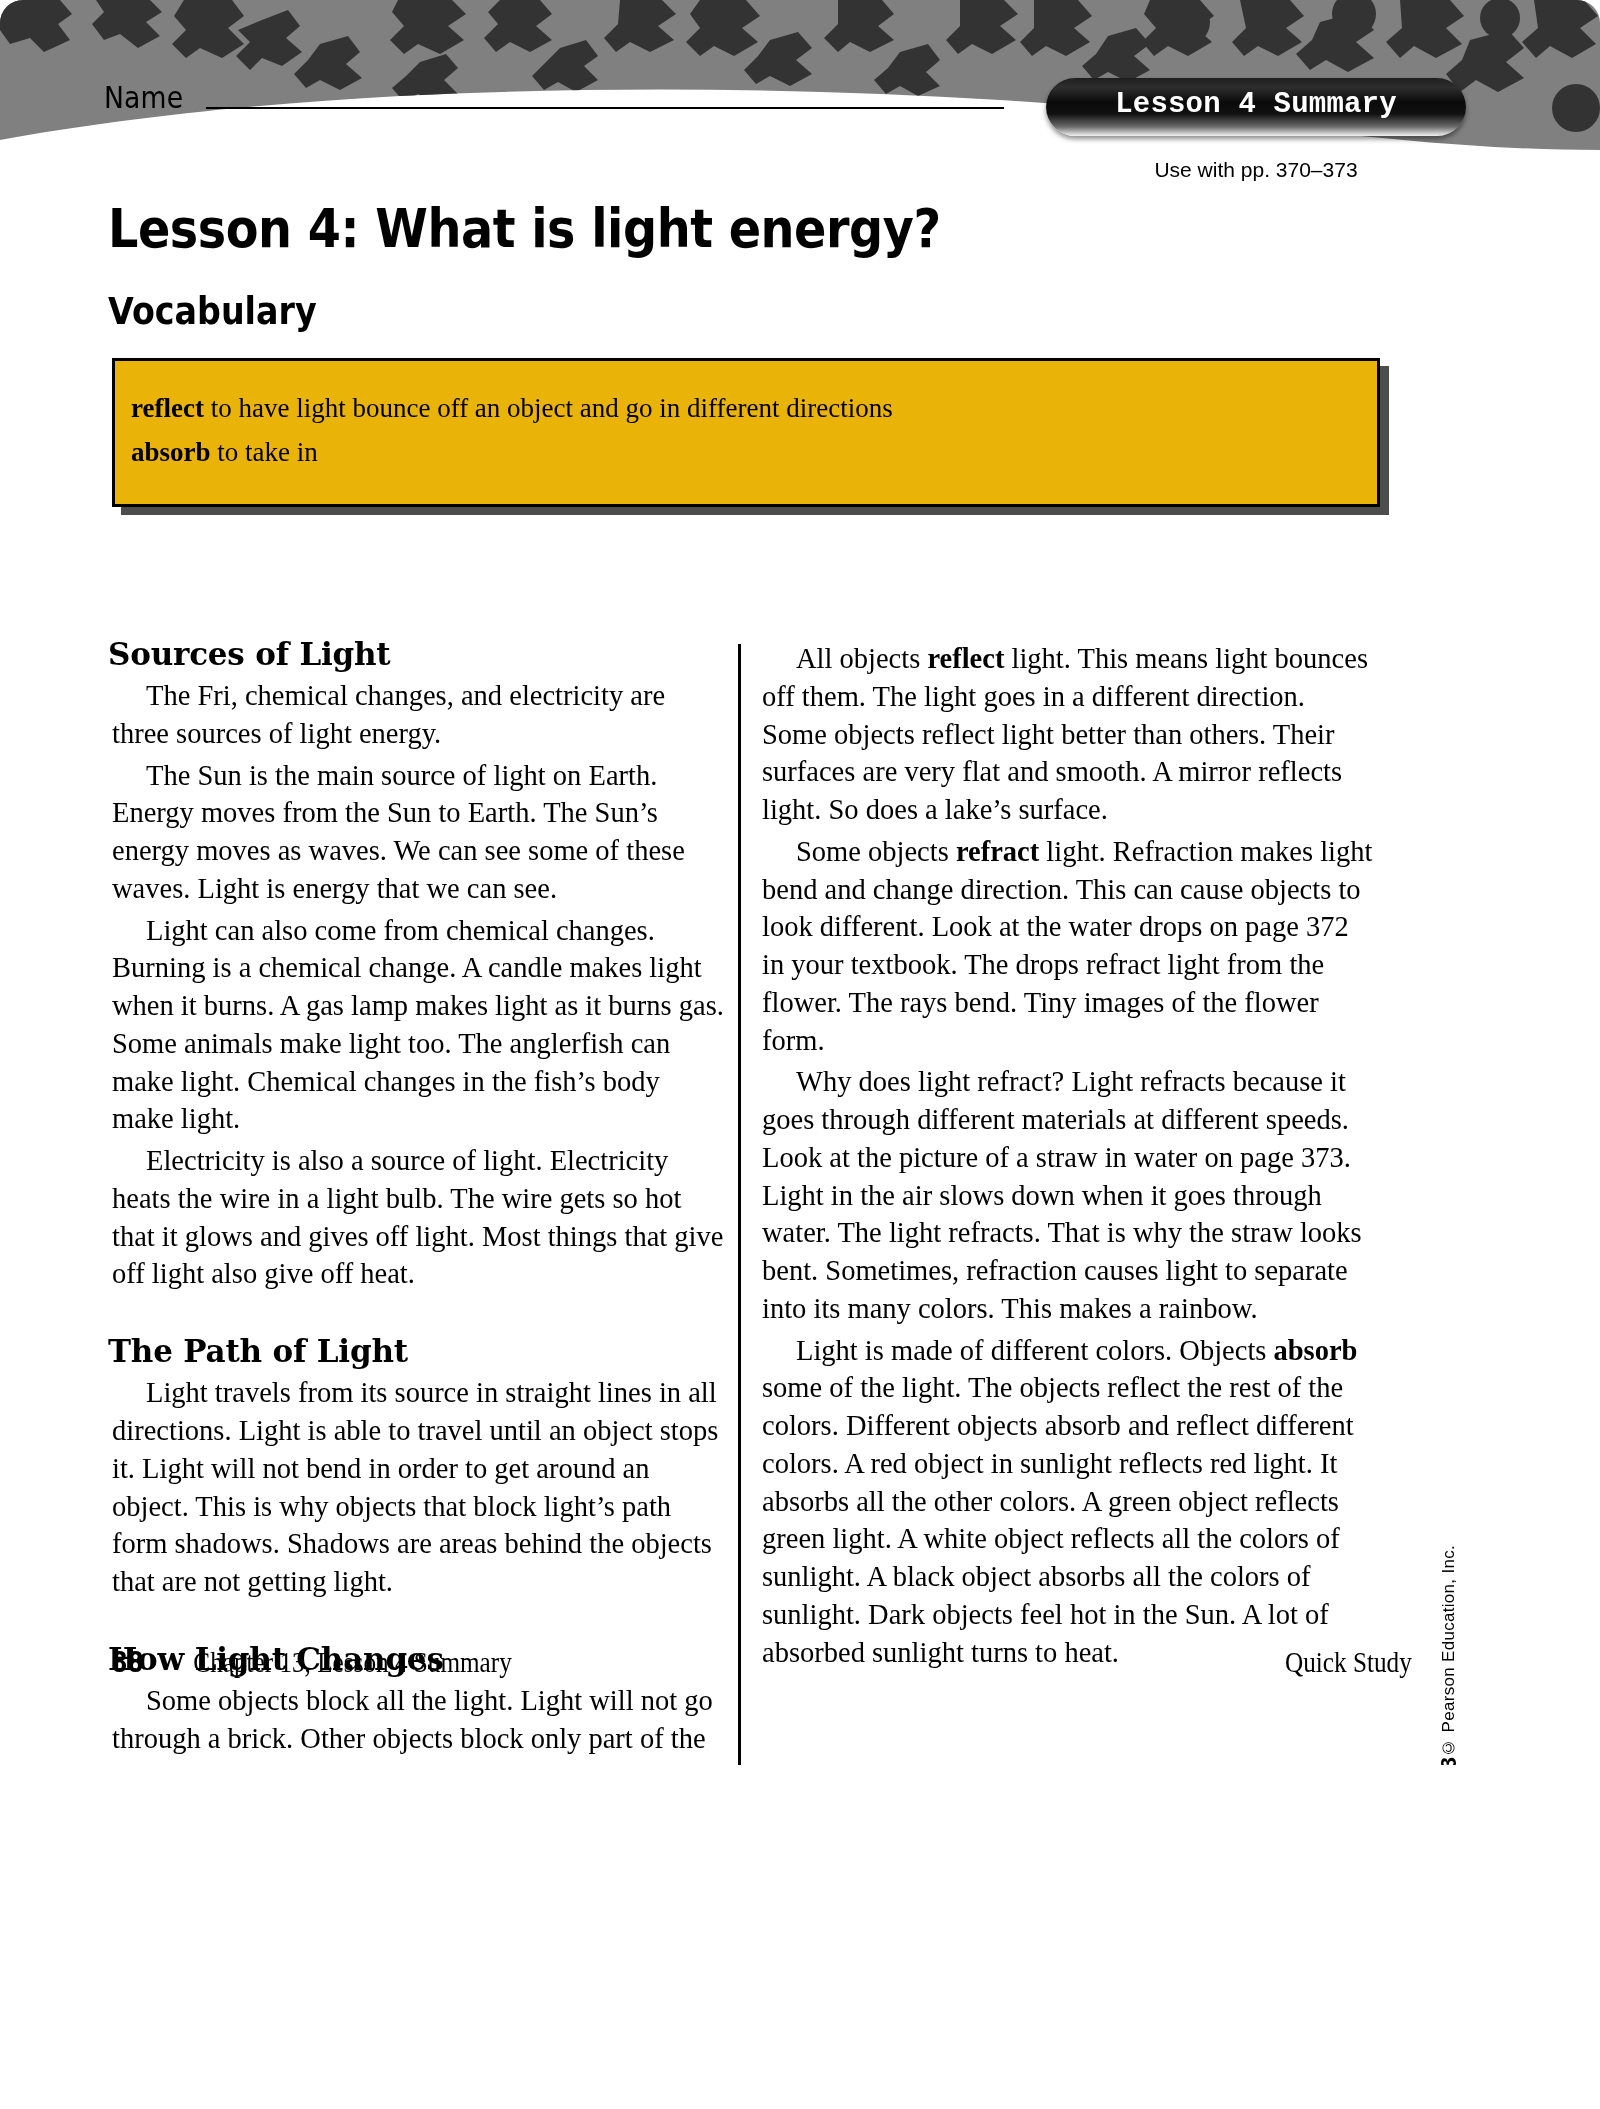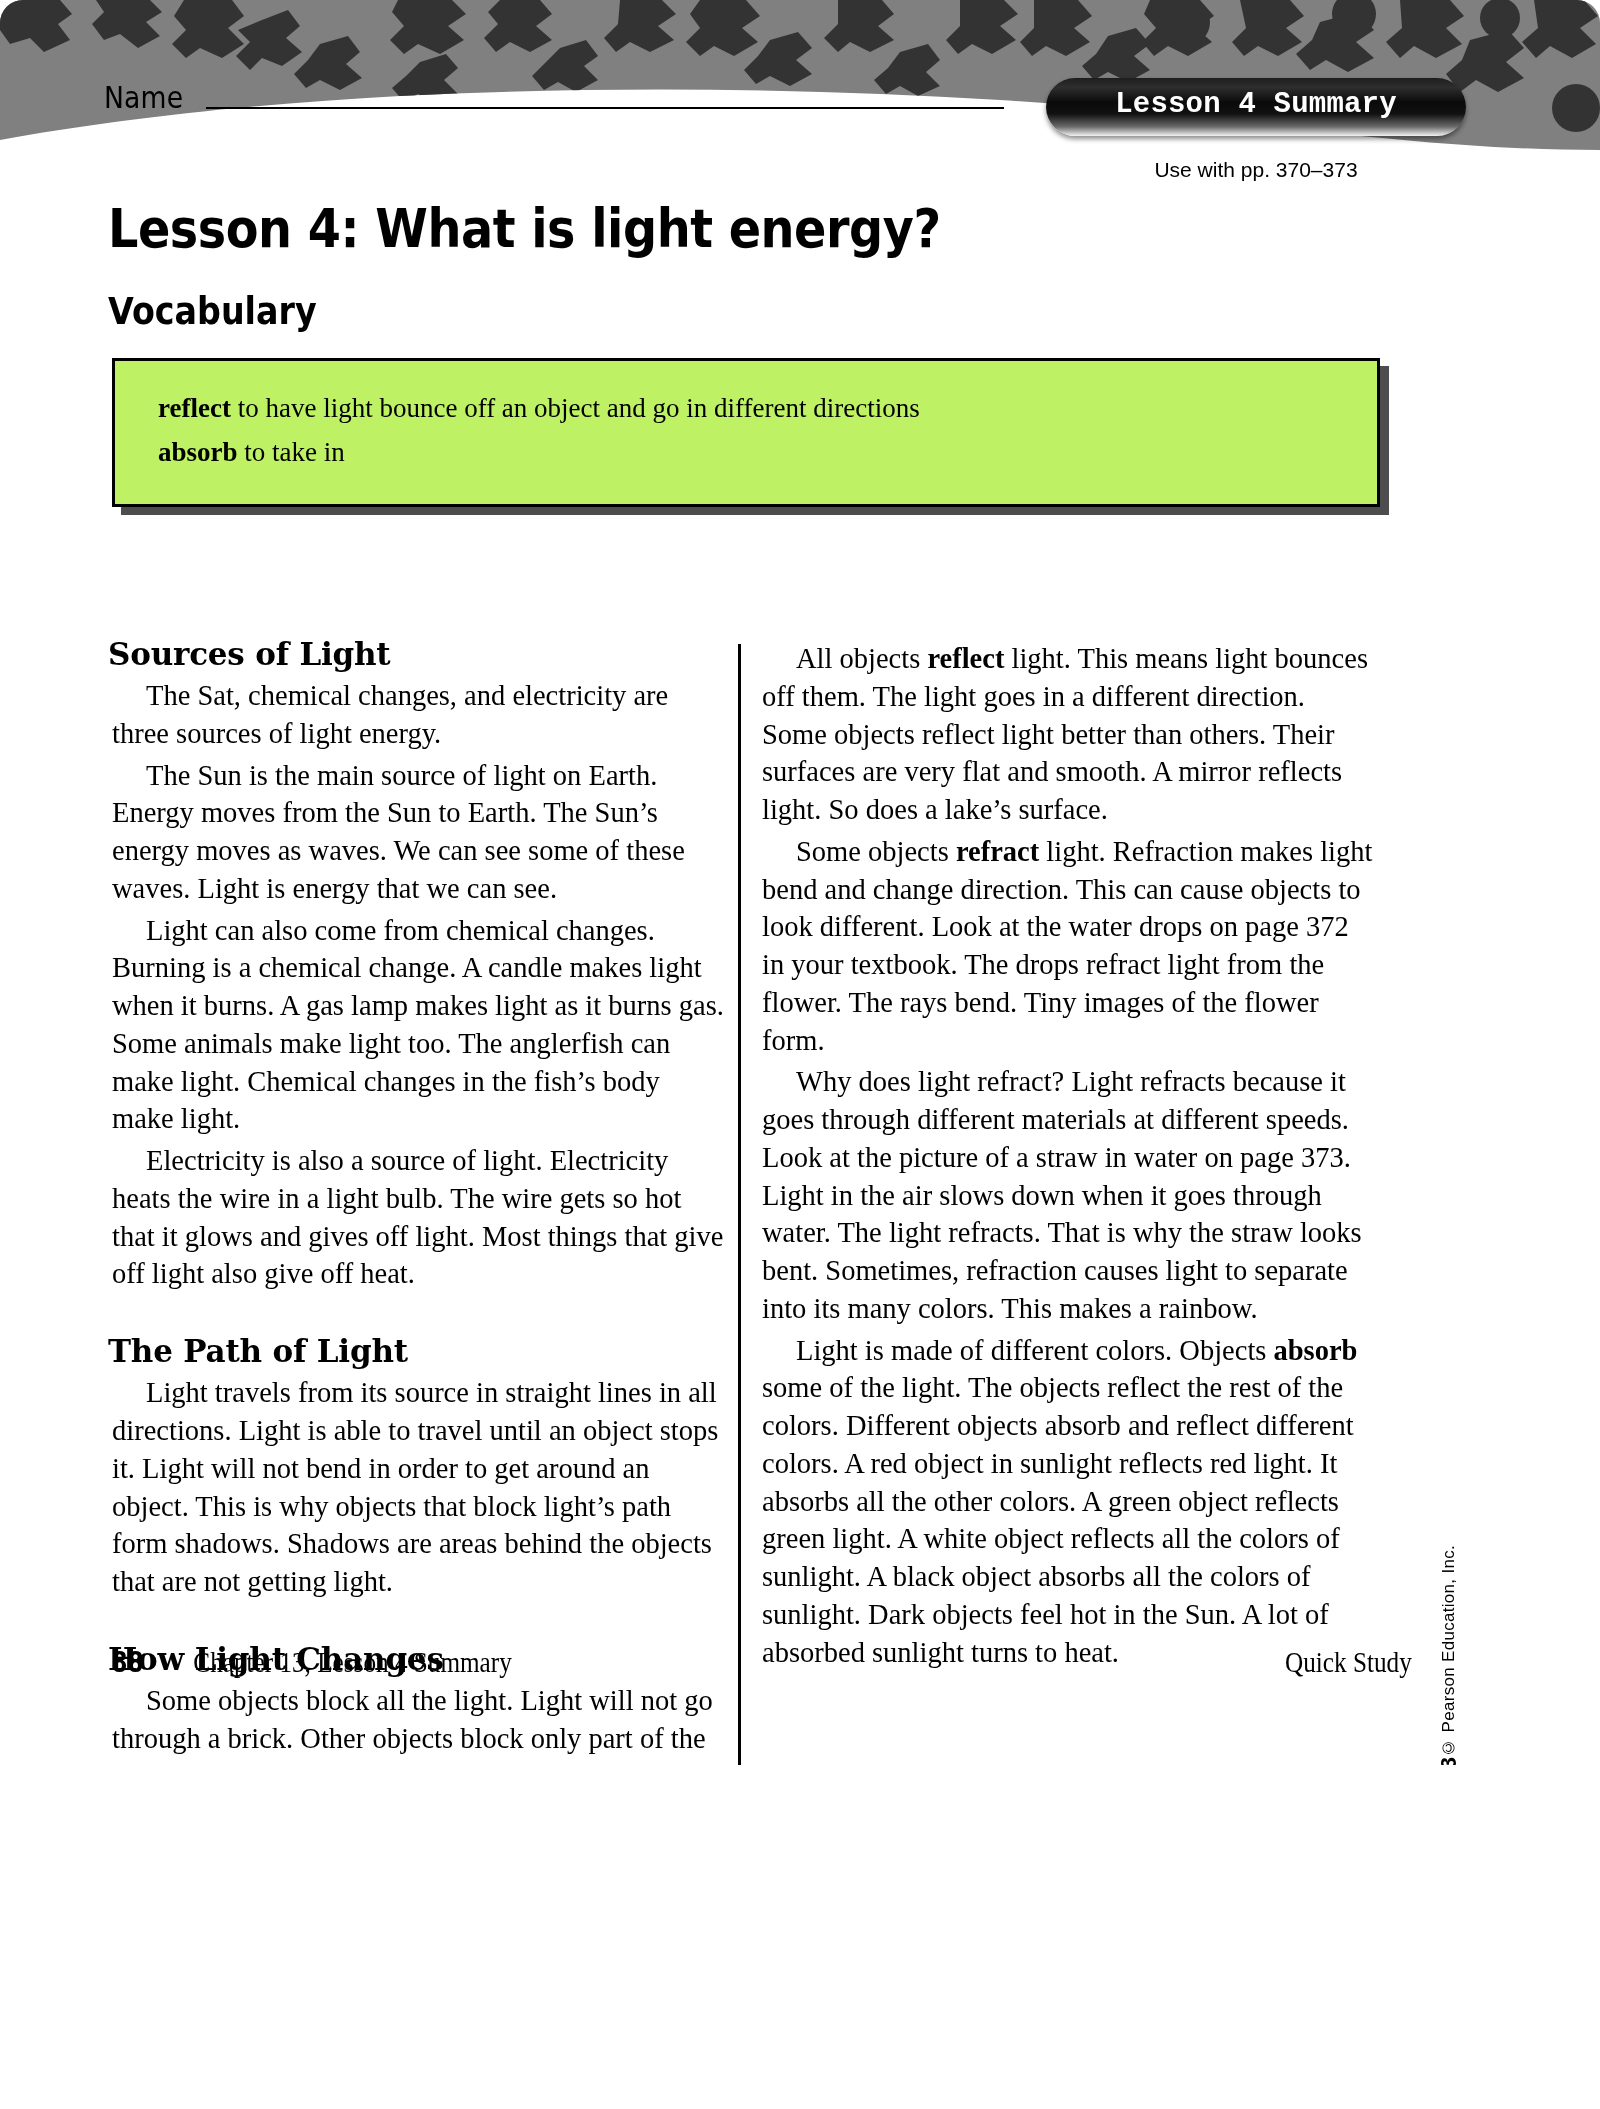--- a/index.html
+++ b/index.html
@@ -130,22 +130,22 @@
   
   .vocab-box-wrap {
     position: absolute;
     top: 358px;
     left: 112px;
     width: 1268px;
   }
   .vocab-box {
     position: relative;
     border: 3px solid #000;
-    background: #bef264;
-    padding: 26px 28px 30px 43px;
+    background: #eab308;
+    padding: 26px 28px 30px 16px;
     z-index: 2;
   }
   .vocab-shadow {
     position: absolute;
     top: 8px;
     left: 9px;
     width: 1268px;
     height: 100%;
     background: #4d4d4d;
     z-index: 1;
@@ -342,21 +342,21 @@
         <span>to take in</span>
       </div>
     </div>
   </div>
 
   <div class="body-cols">
     <div class="col-divider"></div>
 
     <div class="col col-left">
       <h2 class="section-heading">Sources of Light</h2>
-      <p class="para">The Sat, chemical changes, and electricity are three sources of light energy.</p>
+      <p class="para">The Fri, chemical changes, and electricity are three sources of light energy.</p>
       <p class="para">The Sun is the main source of light on Earth. Energy moves from the Sun to Earth. The Sun’s energy moves as waves. We can see some of these waves. Light is energy that we can see.</p>
       <p class="para">Light can also come from chemical changes. Burning is a chemical change. A candle makes light when it burns. A gas lamp makes light as it burns gas. Some animals make light too. The anglerfish can make light. Chemical changes in the fish’s body make light.</p>
       <p class="para">Electricity is also a source of light. Electricity heats the wire in a light bulb. The wire gets so hot that it glows and gives off light. Most things that give off light also give off heat.</p>
 
       <h2 class="section-heading spaced">The Path of Light</h2>
       <p class="para">Light travels from its source in straight lines in all directions. Light is able to travel until an object stops it. Light will not bend in order to get around an object. This is why objects that block light’s path form shadows. Shadows are areas behind the objects that are not getting light.</p>
 
       <h2 class="section-heading spaced">How Light Changes</h2>
       <p class="para">Some objects block all the light. Light will not go through a brick. Other objects block only part of the light. A window does not block all the light. A glass of water does not block all the light. You can see through these objects.</p>
     </div>

